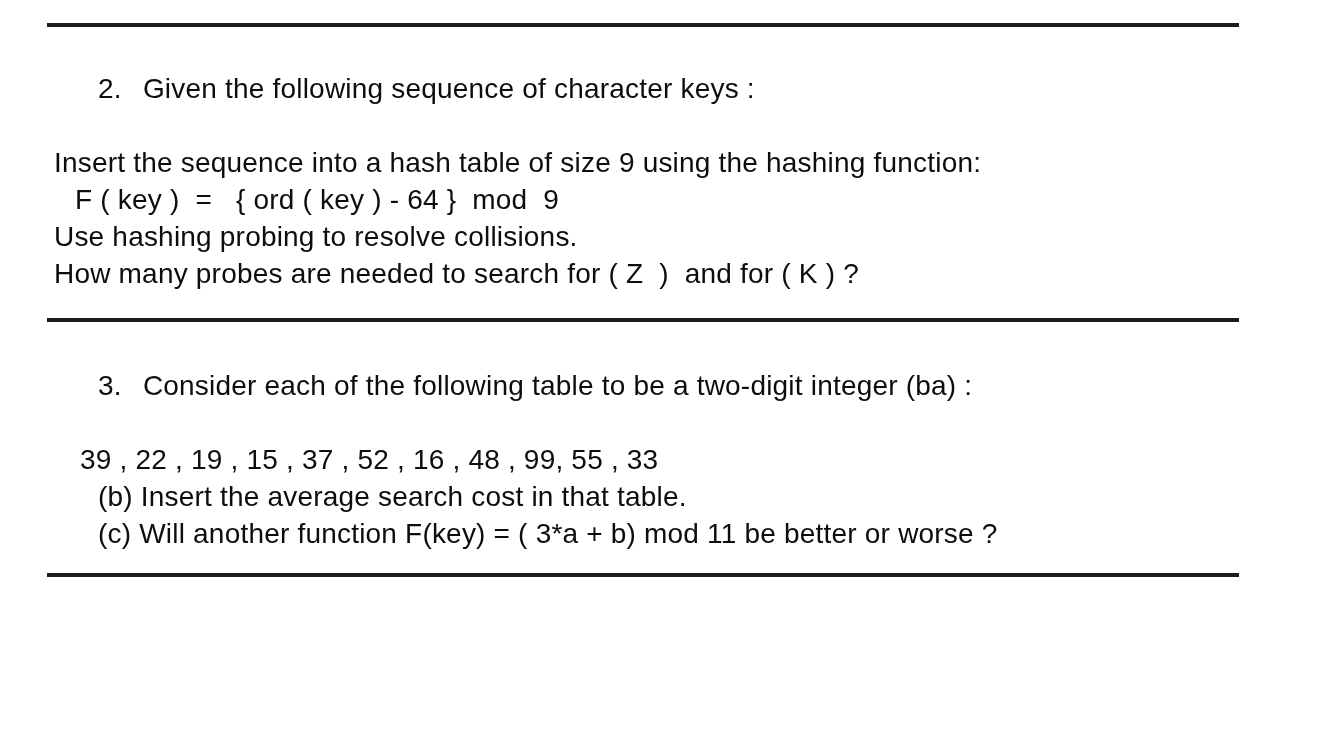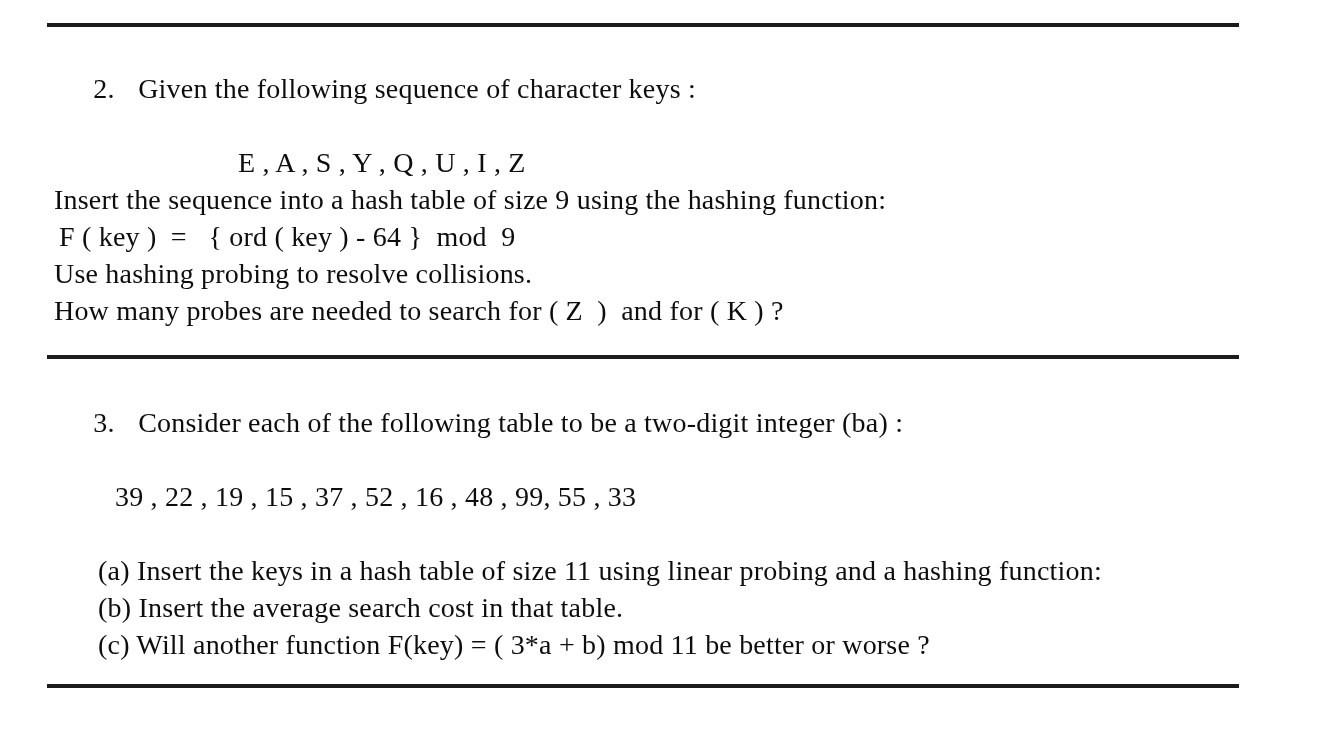--- a/index.html
+++ b/index.html
@@ -5,21 +5,21 @@
   html, body {
     margin: 0;
     padding: 0;
     background: #ffffff;
   }
   .page {
     position: relative;
     width: 1317px;
     height: 749px;
     background: #ffffff;
-    font-family: Liberation Serif, serif;
+    font-family: Liberation Sans, sans-serif;
     color: #0d0d0d;
     overflow: hidden;
   }
   .rule {
     margin-left: 47px;
     width: 1192px;
     height: 4px;
     background: #1c1c1c;
   }
   .rule-top { margin-top: 23px; }
@@ -34,51 +34,49 @@
     white-space: pre;
     letter-spacing: 0.2px;
   }
   .qnum {
     display: inline-block;
     width: 45px;
   }
   .ml-num     { margin-left: 50px; }
   .ml-body    { margin-left: 54px; }
   .ml-seq2    { margin-left: 238px; }
-  .ml-formula2{ margin-left: 59px; }
-  .ml-keys3   { margin-left: 115px; }
+  .ml-formula2{ margin-left: 75px; }
+  .ml-keys3   { margin-left: 80px; }
   .ml-part    { margin-left: 98px; }
   .ml-formula3{ margin-left: 332px; }
   .gap-above  { margin-top: 37px; }
 </style>
 </head>
 <body>
 
 <div class="page">
 
   <div class="rule rule-top"></div>
 
   <section class="question q2">
     <div class="line ml-num">
       <span class="qnum">2.</span><span>Given the following sequence of character keys :</span>
     </div>
-    <div class="line ml-seq2">E , A , S , Y , Q , U , I , Z</div>
     <div class="line ml-body">Insert the sequence into a hash table of size 9 using the hashing function:</div>
     <div class="line ml-formula2">F ( key )  =   { ord ( key ) - 64 }  mod  9</div>
     <div class="line ml-body">Use hashing probing to resolve collisions.</div>
     <div class="line ml-body">How many probes are needed to search for ( Z  )  and for ( K ) ?</div>
   </section>
 
   <div class="rule rule-mid"></div>
 
   <section class="question q3">
     <div class="line ml-num">
       <span class="qnum">3.</span><span>Consider each of the following table to be a two-digit integer (ba) :</span>
     </div>
     <div class="line ml-keys3">39 , 22 , 19 , 15 , 37 , 52 , 16 , 48 , 99, 55 , 33</div>
-    <div class="line ml-part gap-above">(a) Insert the keys in a hash table of size 11 using linear probing and a hashing function:</div>
     <div class="line ml-part">(b) Insert the average search cost in that table.</div>
     <div class="line ml-part">(c) Will another function F(key) = ( 3*a + b) mod 11 be better or worse ?</div>
   </section>
 
   <div class="rule rule-bottom"></div>
 
 </div>
 
 </body></html>

